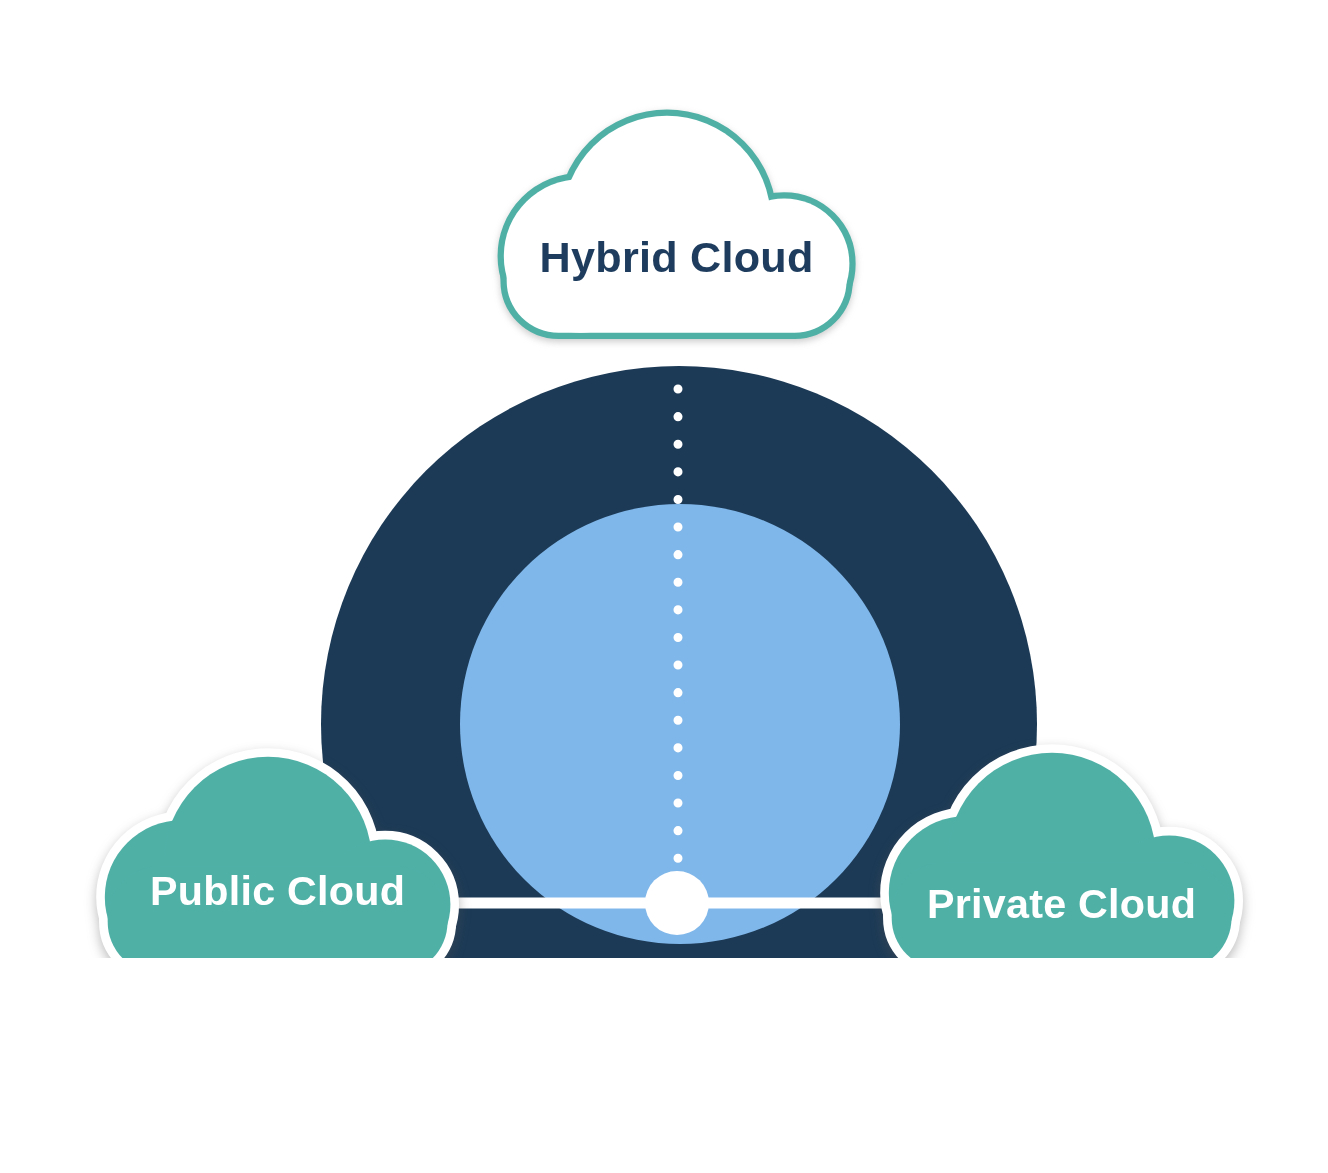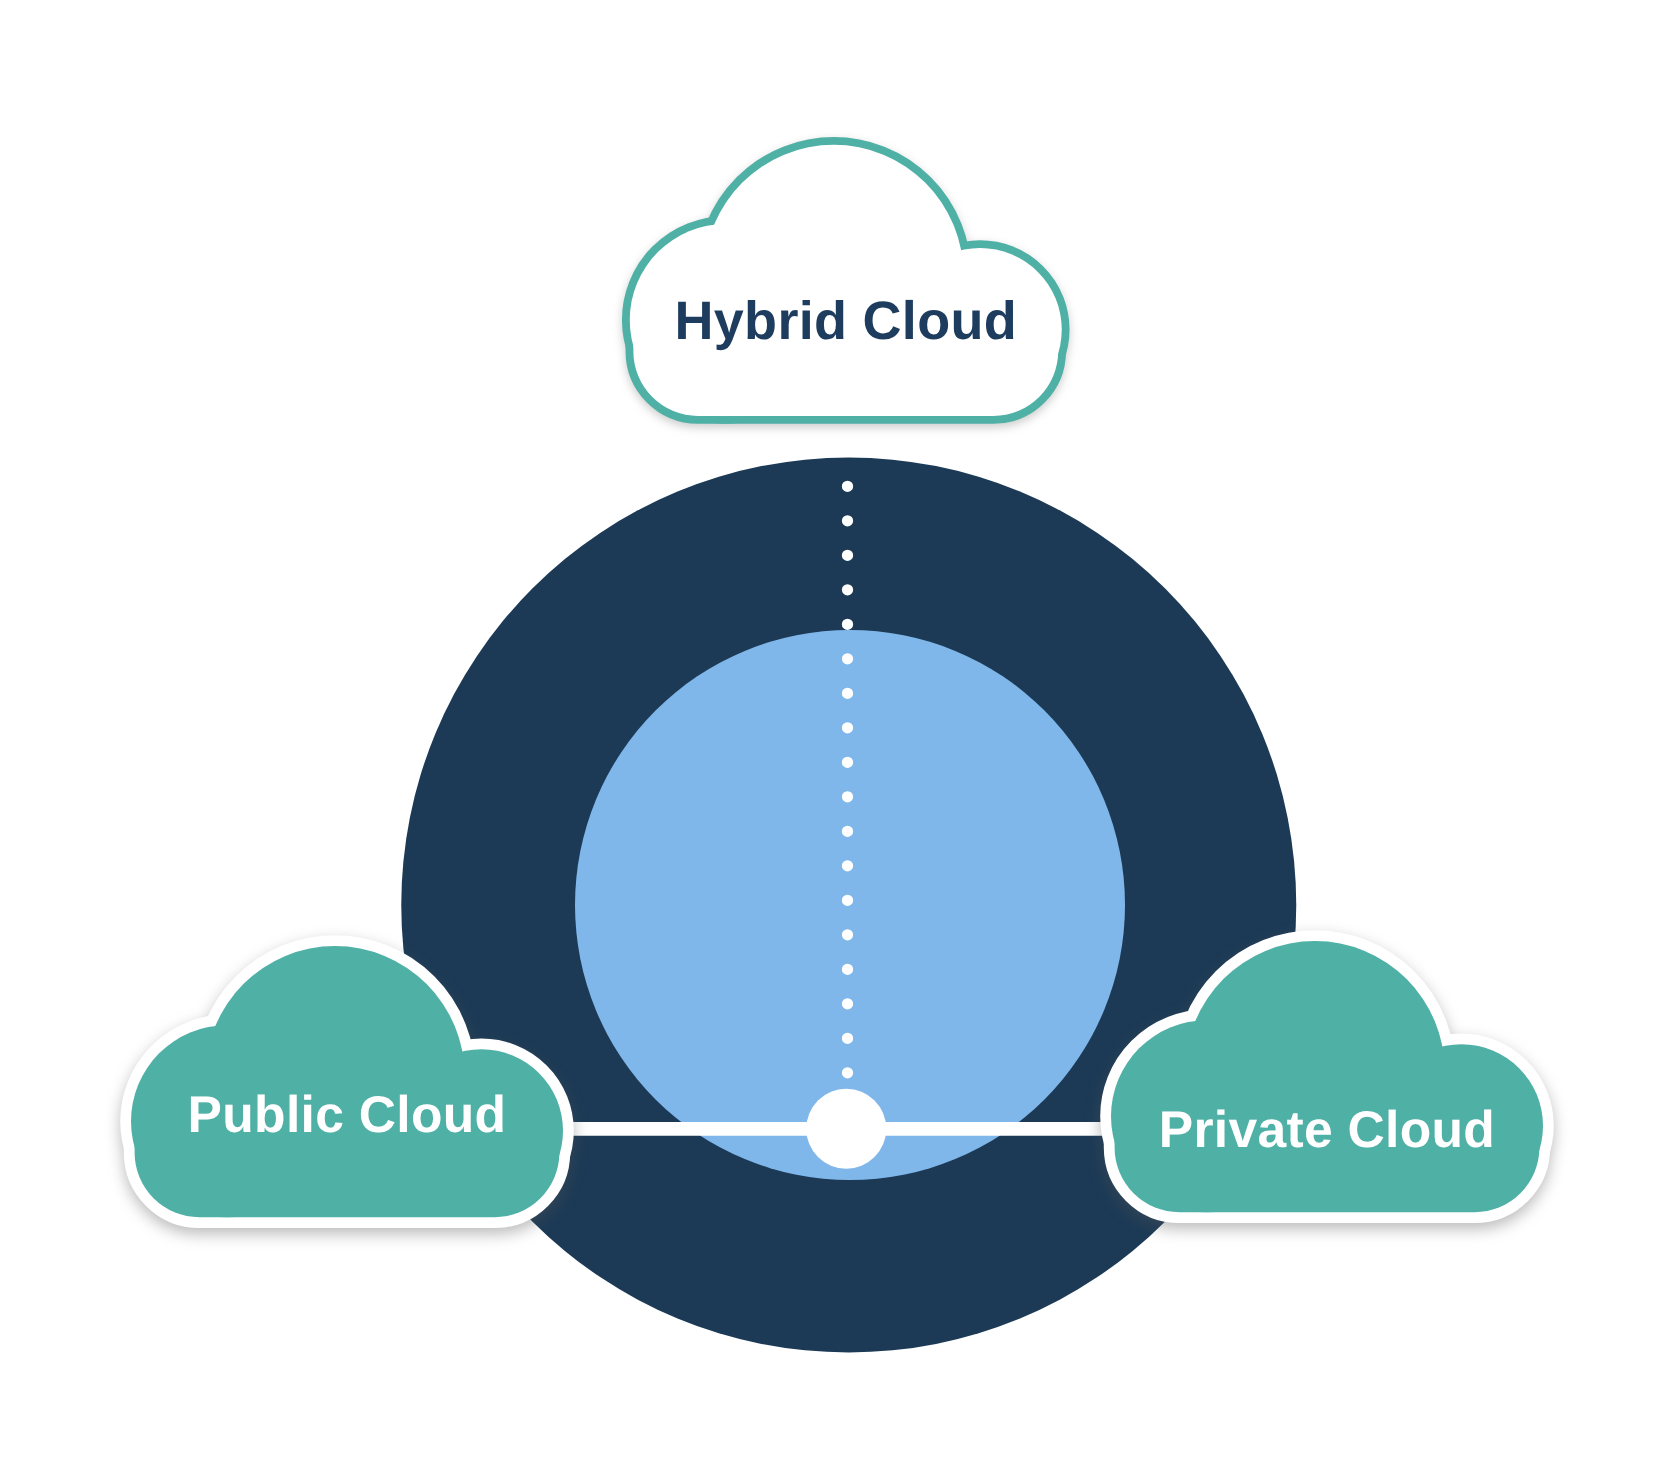--- a/index.html
+++ b/index.html
@@ -3,21 +3,21 @@
 <meta charset="utf-8">
 <style>
   html, body {
     margin: 0;
     padding: 0;
     background: var(--background, #ffffff);
   }
   .stage {
     position: relative;
     width: 1328px;
-    height: 1173px;
+    height: 958px;
     background: var(--background, #ffffff);
     overflow: hidden;
   }
   svg { display: block; }
 
   
   .ring { fill: var(--ring, #1C3A56); }
   .core { fill: var(--core, #80B7EA); }
 
   

